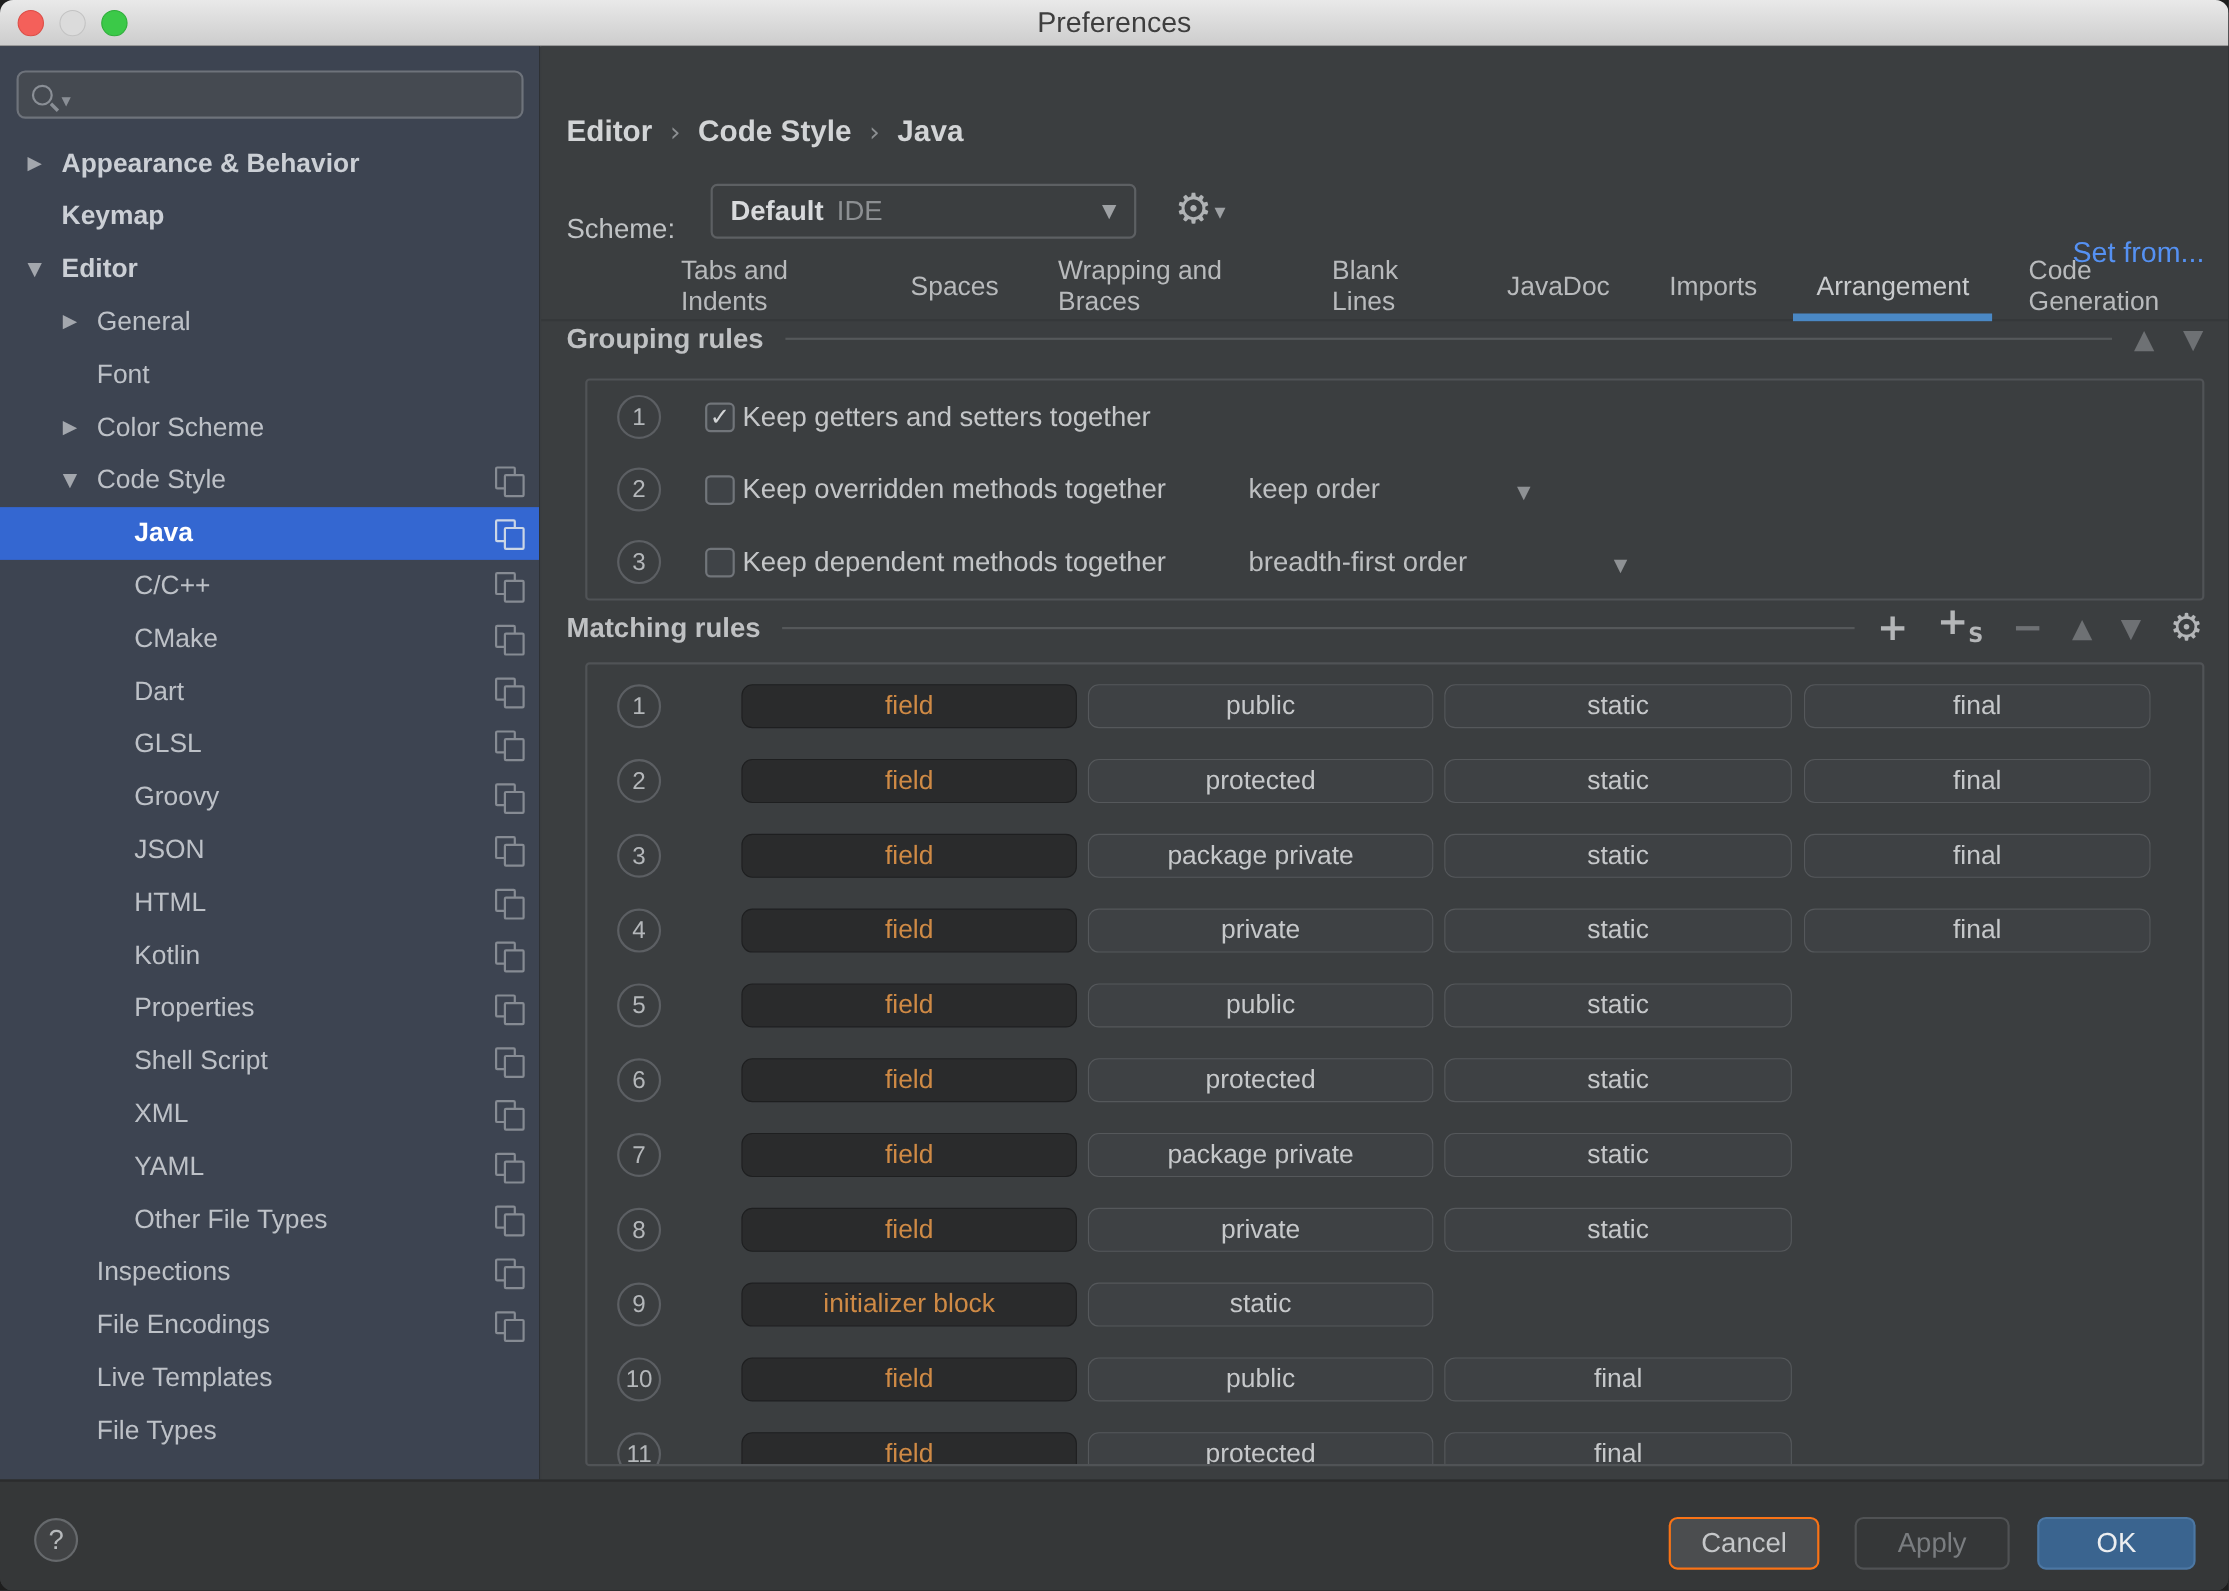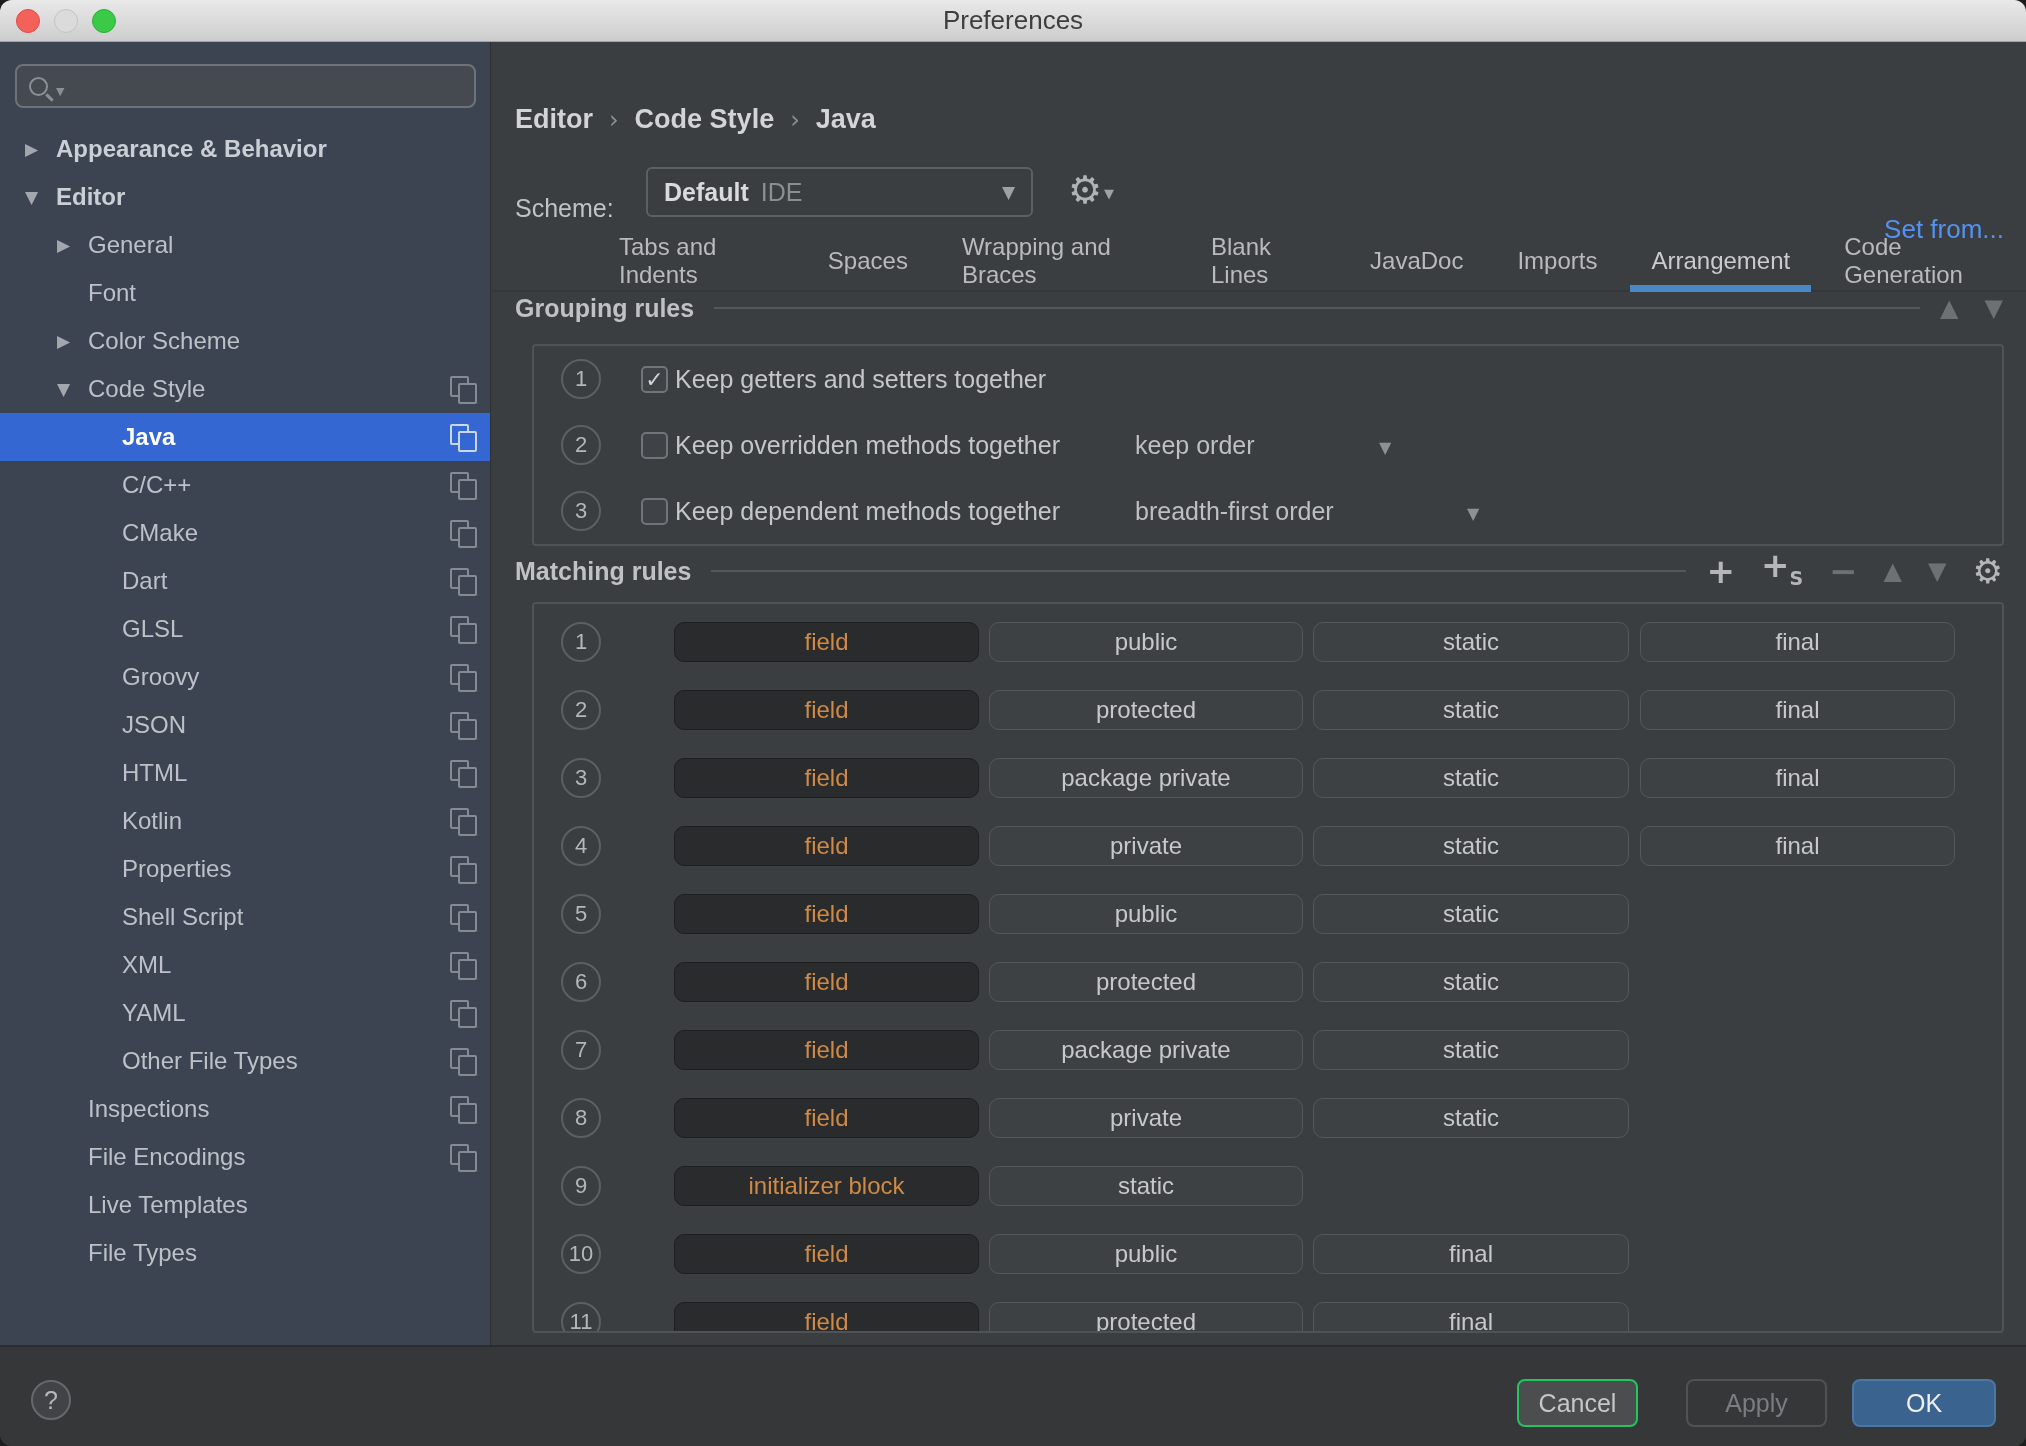--- a/index.html
+++ b/index.html
@@ -96,21 +96,21 @@
   .c1 { left:140px; width:305px; }
   .c2 { left:455px; width:314px; }
   .c3 { left:779px; width:316px; }
   .c4 { left:1106px; width:315px; }
 
   
   .bottombar { position:absolute; left:0; bottom:0; width:100%; height:101px; background:#353738; border-top:2px solid #2B2C2D; }
   .help-btn { position:absolute; left:31px; top:33px; width:40px; height:40px; border-radius:50%; border:2px solid #66696C;
     background:#414345; color:#B6B9BB; font-size:25px; display:flex; align-items:center; justify-content:center; cursor:pointer; }
   .btn { position:absolute; top:32px; height:48px; border-radius:8px; font-size:25px; display:flex; align-items:center; justify-content:center; cursor:pointer; }
-  .btn.cancel { left:1517px; width:121px; background:#4B4D4F; border:2px solid #22c55e; color:#C5C7C9; }
+  .btn.cancel { left:1517px; width:137px; background:#4B4D4F; border:2px solid #f97316; color:#C5C7C9; }
   .btn.apply { left:1686px; width:141px; background:transparent; border:2px solid #505254; color:#7A7D80; }
   .btn.ok { left:1852px; width:144px; background:#3A648F; border:2px solid #4C77A3; color:#ECEEF0; }
 </style>
 </head>
 <body>
 
 <div id="win">
 
   <div class="titlebar">
     <span class="tl red"></span>
@@ -122,20 +122,23 @@
   <div class="sidebar">
     <div class="search-box">
       <span class="mag"></span>
       <span class="mag-caret">▼</span>
       <input placeholder="" style="">
     </div>
     <div class="tree">
       <div class="srow lvl1 bold">
           <span class="tri">▶</span>
           <span>Appearance &amp; Behavior</span>
+        </div>
+      <div class="srow lvl1 bold">
+          <span>Keymap</span>
         </div>
       <div class="srow lvl1 bold">
           <span class="tri">▼</span>
           <span>Editor</span>
         </div>
       <div class="srow lvl2">
           <span class="tri">▶</span>
           <span>General</span>
         </div>
       <div class="srow lvl2">

